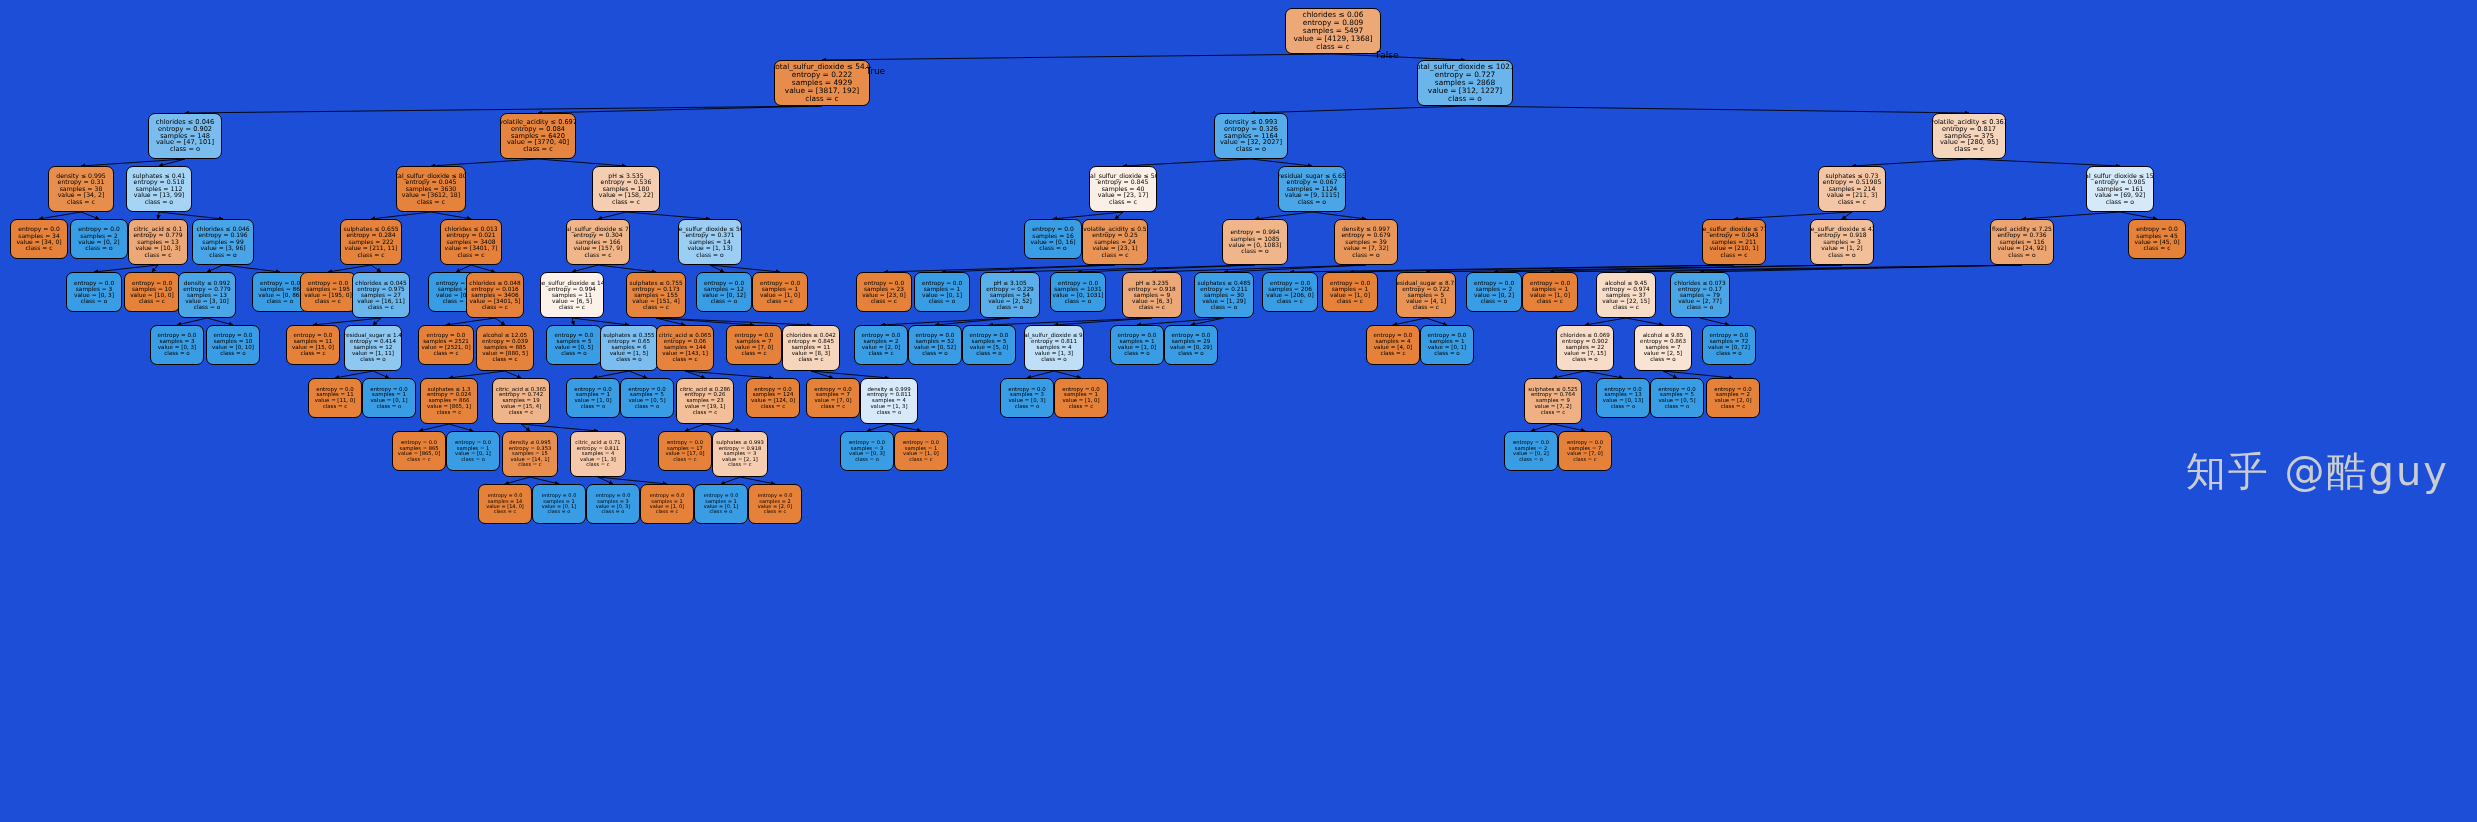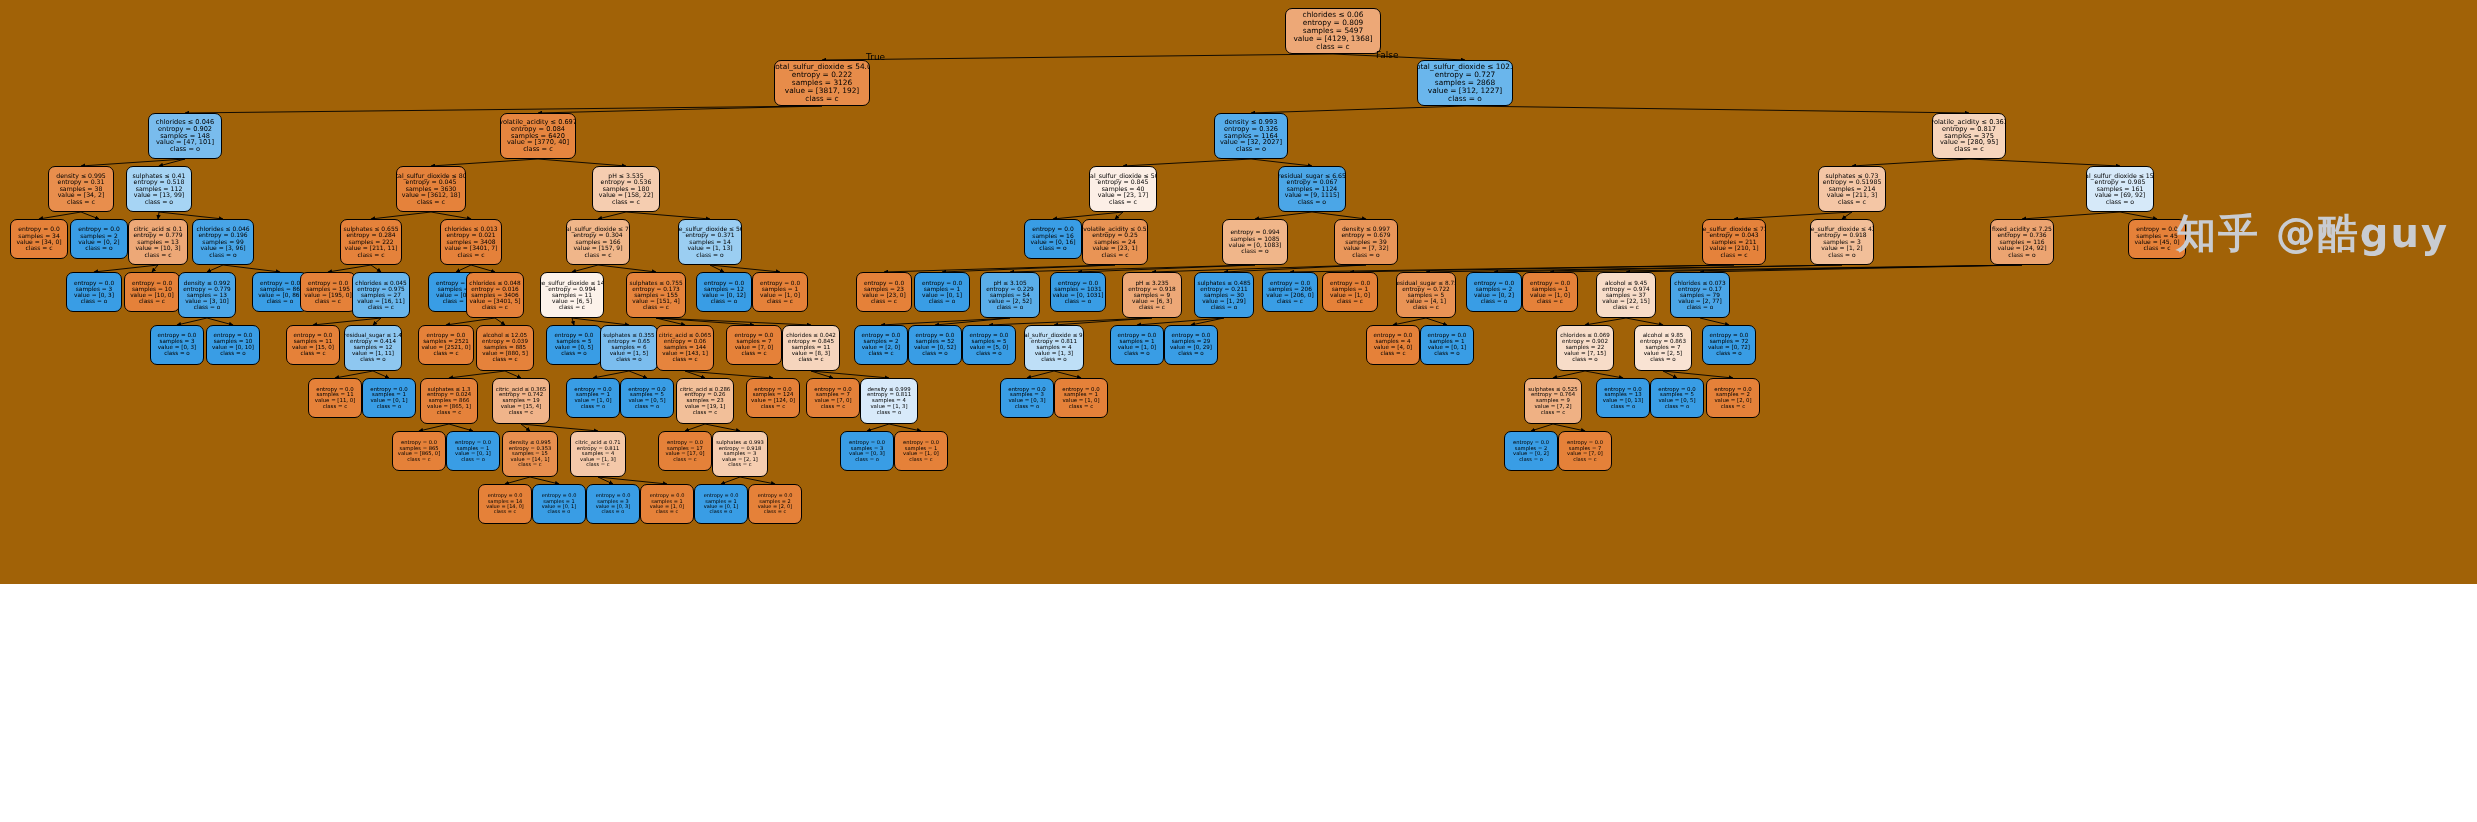--- a/index.html
+++ b/index.html
@@ -1,17 +1,17 @@
 <!DOCTYPE html>
 <html><head>
 <meta charset="utf-8">
 <style>
   html,body{margin:0;padding:0;background:#ffffff;}
   body{width:2477px;height:822px;overflow:hidden;font-family:"DejaVu Sans",sans-serif;}
-  #stage{position:relative;width:2477px;height:584px;background:#a16207;}
+  #stage{position:relative;width:2477px;height:822px;background:#1d4ed8;}
   #edges{position:absolute;left:0;top:0;width:2477px;height:822px;pointer-events:none;}
   .node{
     position:absolute;
     box-sizing:border-box;
     border:1px solid #000;
     border-radius:7px;
     text-align:center;
     color:#000;
     line-height:1.06;
     white-space:nowrap;
@@ -29,21 +29,21 @@
     white-space:nowrap;
     font-family:"DejaVu Sans",sans-serif;
   }
   #watermark{
     position:absolute;
     right:28px;
     bottom:323px;
     font-size:40px;
     font-family:"DejaVu Sans",sans-serif;
     color:#c9ccd1;
-    font-weight:bold;
+    font-weight:normal;
     letter-spacing:2px;
     user-select:none;
   }
 </style>
 </head>
 <body>
 
 <div id="stage">
   <svg id="edges" xmlns="http://www.w3.org/2000/svg">
     <defs>
@@ -168,21 +168,21 @@
       <div class="node" style="left: 1285px; top: 8px; width: 96px; height: 46px; background: rgb(237, 168, 119); font-size: 7.4px;">
         <span>chlorides ≤ 0.06</span>
         <span>entropy = 0.809</span>
         <span>samples = 5497</span>
         <span>value = [4129, 1368]</span>
         <span>class = c</span>
       </div>
       <div class="node" style="left: 774px; top: 60px; width: 96px; height: 46px; background: rgb(231, 140, 74); font-size: 7.4px;">
         <span>total_sulfur_dioxide ≤ 54.0</span>
         <span>entropy = 0.222</span>
-        <span>samples = 3126</span>
+        <span>samples = 4929</span>
         <span>value = [3817, 192]</span>
         <span>class = c</span>
       </div>
       <div class="node" style="left: 1417px; top: 60px; width: 96px; height: 46px; background: rgb(106, 182, 236); font-size: 7.4px;">
         <span>total_sulfur_dioxide ≤ 102.5</span>
         <span>entropy = 0.727</span>
         <span>samples = 2868</span>
         <span>value = [312, 1227]</span>
         <span>class = o</span>
       </div>
@@ -874,18 +874,18 @@
       </div>
       <div class="node" style="left: 748px; top: 484px; width: 54px; height: 40px; background: rgb(229, 129, 57); font-size: 5px;">
         <span>entropy = 0.0</span>
         <span>samples = 2</span>
         <span>value = [2, 0]</span>
         <span>class = c</span>
       </div>
     </div>
 
   <div id="labels-layer">
-      <div class="edgelabel" style="left: 866px; top: 52px; font-size: 9px;">True</div>
+      <div class="edgelabel" style="left: 866px; top: 66px; font-size: 9px;">True</div>
       <div class="edgelabel" style="left: 1376px; top: 50px; font-size: 9px;">False</div>
     </div>
 
   <div id="watermark">知乎 @酷guy</div>
 </div>
 
 </body></html>

